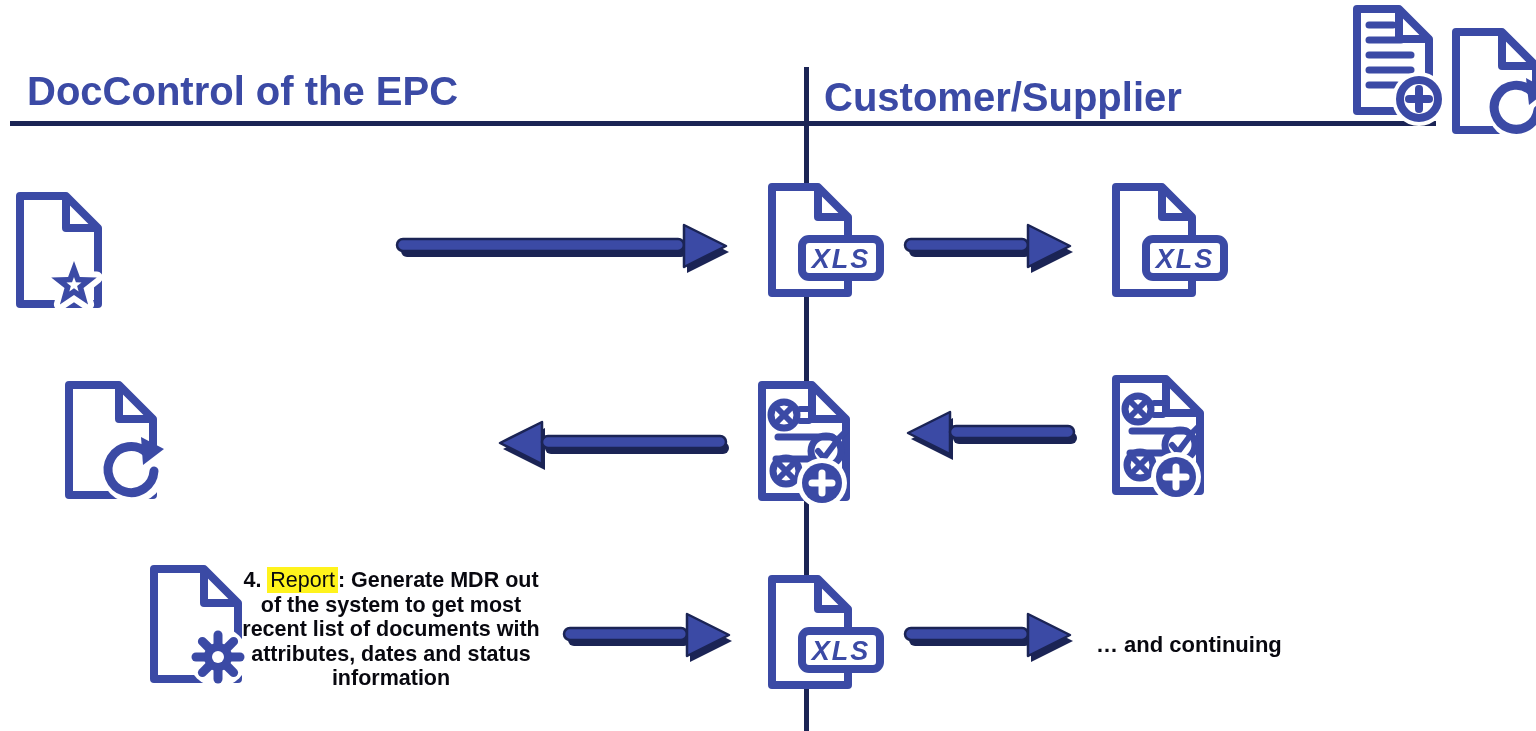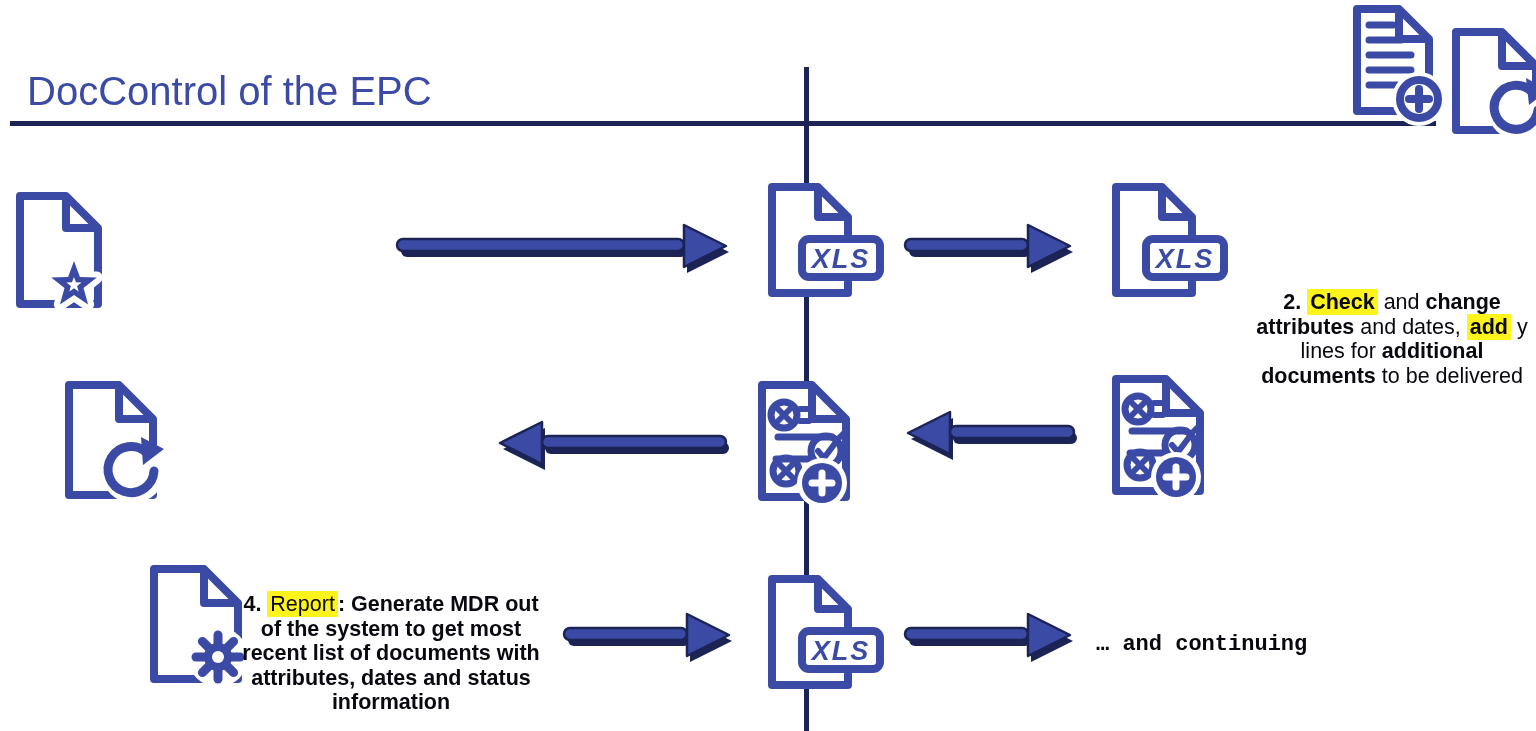--- a/index.html
+++ b/index.html
@@ -7,35 +7,34 @@
     --dark-navy:#1B2455;
     --highlight-yellow:#FFF31C;
     --text-black:#08080F;
   }
   html,body{margin:0;padding:0;background:#fff;}
   .stage{
     position:relative;width:1536px;height:731px;overflow:hidden;
     font-family:"Liberation Sans",sans-serif;background:#fff;
   }
   .lane-title{
-    position:absolute;font-weight:normal;font-size:40px;line-height:1.05;
+    position:absolute;font-weight:bold;font-size:40px;line-height:1.05;
     color:var(--accent-blue);white-space:nowrap;
   }
   .divider{position:absolute;background:var(--dark-navy);}
   .note{
     position:absolute;text-align:center;font-size:21.5px;line-height:1.14;
     color:var(--text-black);font-weight:normal;
   }
   .note .b{font-weight:bold;}
   .note .r{font-weight:normal;}
   .hl{background:var(--highlight-yellow);padding:1px 3px;}
   .cont-label{
     position:absolute;font-weight:bold;font-size:22px;color:var(--text-black);
     white-space:nowrap;
-    font-family:Liberation Mono, monospace;
   }
   .icon{position:absolute;color:var(--accent-blue);font-style:italic;}
   .icon svg{display:block;width:100%;height:100%;overflow:visible;}
   .pg{fill:#fff;stroke:currentColor;stroke-width:8;stroke-linejoin:round;}
   .fold{fill:none;stroke:currentColor;stroke-width:8;stroke-linejoin:round;}
   .ln{stroke:currentColor;fill:none;stroke-linecap:round;}
   .fl{fill:currentColor;}
   .wh{fill:#fff;}
   .whs{stroke:#fff;fill:#fff;}
   .wln{stroke:#fff;fill:none;stroke-linecap:round;}
@@ -48,20 +47,21 @@
 </style>
 </head>
 <body>
 
 <div class="stage">
 
   <div class="divider" style="left:10px;top:121px;width:1426px;height:5px;"></div>
   <div class="divider" style="left:804px;top:67px;width:5px;height:664px;"></div>
 
   <div class="lane-title" style="left:27px;top:70px;">DocControl of the EPC</div>
+  <div class="lane-title" style="left:824px;top:76px;">Customer/Supplier</div>
 
   <div class="icon" style="left:1347px;top:3px;width:90px;height:118px;">
     <svg viewBox="0 0 90 118">
       <path class="pg" d="M10 6 H52 L82 36 V108 H10 Z"></path>
       <path class="fold" d="M52 6 V36 H82"></path>
       <g class="ln" stroke-width="7">
         <line x1="22" y1="22" x2="46" y2="22"></line>
         <line x1="22" y1="37" x2="54" y2="37"></line>
         <line x1="22" y1="52" x2="64" y2="52"></line>
         <line x1="22" y1="67" x2="64" y2="67"></line>
@@ -275,17 +275,16 @@
         <rect x="4" y="16" width="122" height="12" rx="6"></rect>
         <polygon points="126,2 168,23 126,44"></polygon>
       </g>
       <g class="ar-main">
         <rect x="3" y="15" width="123" height="12" rx="6"></rect>
         <polygon points="126,1 168,22 126,43"></polygon>
       </g>
     </svg>
   </div>
 
-  <div class="note" style="left:1248px;top:290px;width:288px;"><span class="b">2. </span><span class="b hl">Check</span><span class="r"> and </span><span class="b">change attributes</span><span class="r"> and dates, </span><span class="b hl">add</span><span class="r"> y lines for </span><span class="b">additional documents</span><span class="r"> to be delivered</span></div>
-  <div class="note" style="left:236px;top:592px;width:310px;"><span class="b">4. </span><span class="r hl">Report</span><span class="b">: Generate MDR out of the system to get most recent list of documents with attributes, dates and status information</span></div>
+  <div class="note" style="left:236px;top:568px;width:310px;"><span class="b">4. </span><span class="r hl">Report</span><span class="b">: Generate MDR out of the system to get most recent list of documents with attributes, dates and status information</span></div>
   <div class="cont-label" style="left:1096px;top:632px;">… and continuing</div>
 
 </div>
 
 </body></html>

